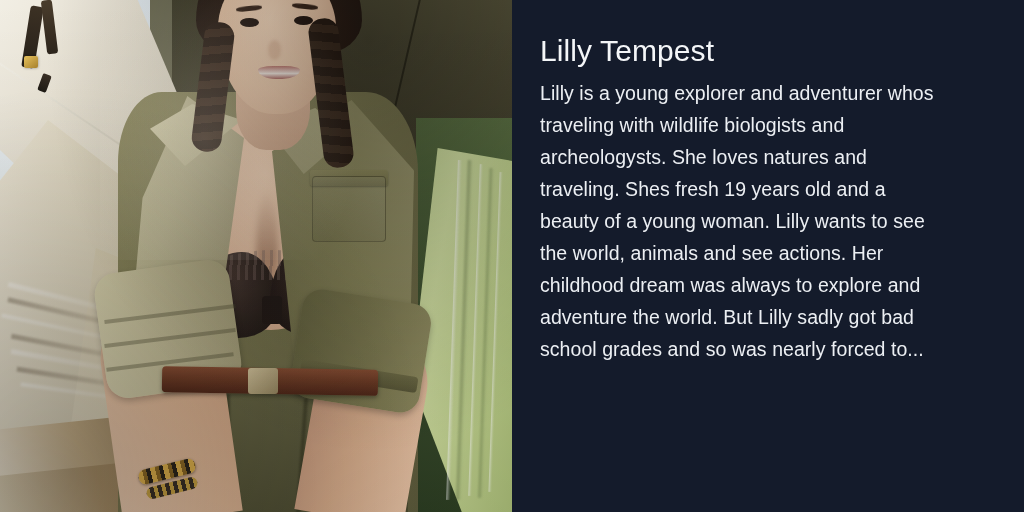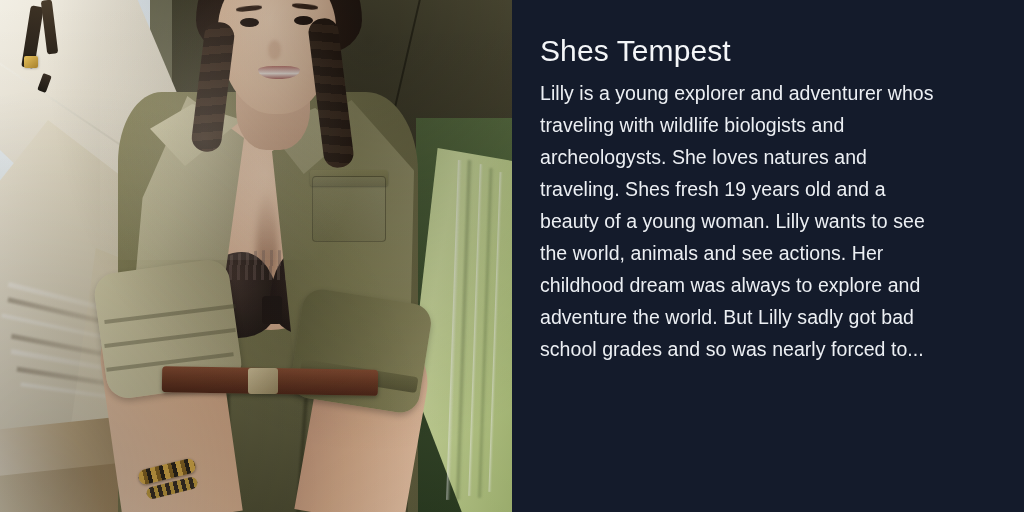--- a/index.html
+++ b/index.html
@@ -535,17 +535,17 @@
     <div class="ph" id="belt"></div>
     <div class="ph" id="belt-buckle"></div>
     <div class="ph" id="bracelet1"></div>
     <div class="ph" id="bracelet2"></div>
 
     <div class="ph" id="highlight"></div>
     <div class="ph" id="grain"></div>
   </div>
 
   <div id="panel">
-    <div id="char-name">Shes Tempest</div>
+    <div id="char-name">Lilly Tempest</div>
     <div id="char-desc">Lilly is a young explorer and adventurer whos traveling with wildlife biologists and archeologysts. She loves natures and traveling. Shes fresh 19 years old and a beauty of a young woman. Lilly wants to see the world, animals and see actions. Her childhood dream was always to explore and adventure the world. But Lilly sadly got bad school grades and so was nearly forced to...</div>
   </div>
 
 </div>
 
 </body></html>

